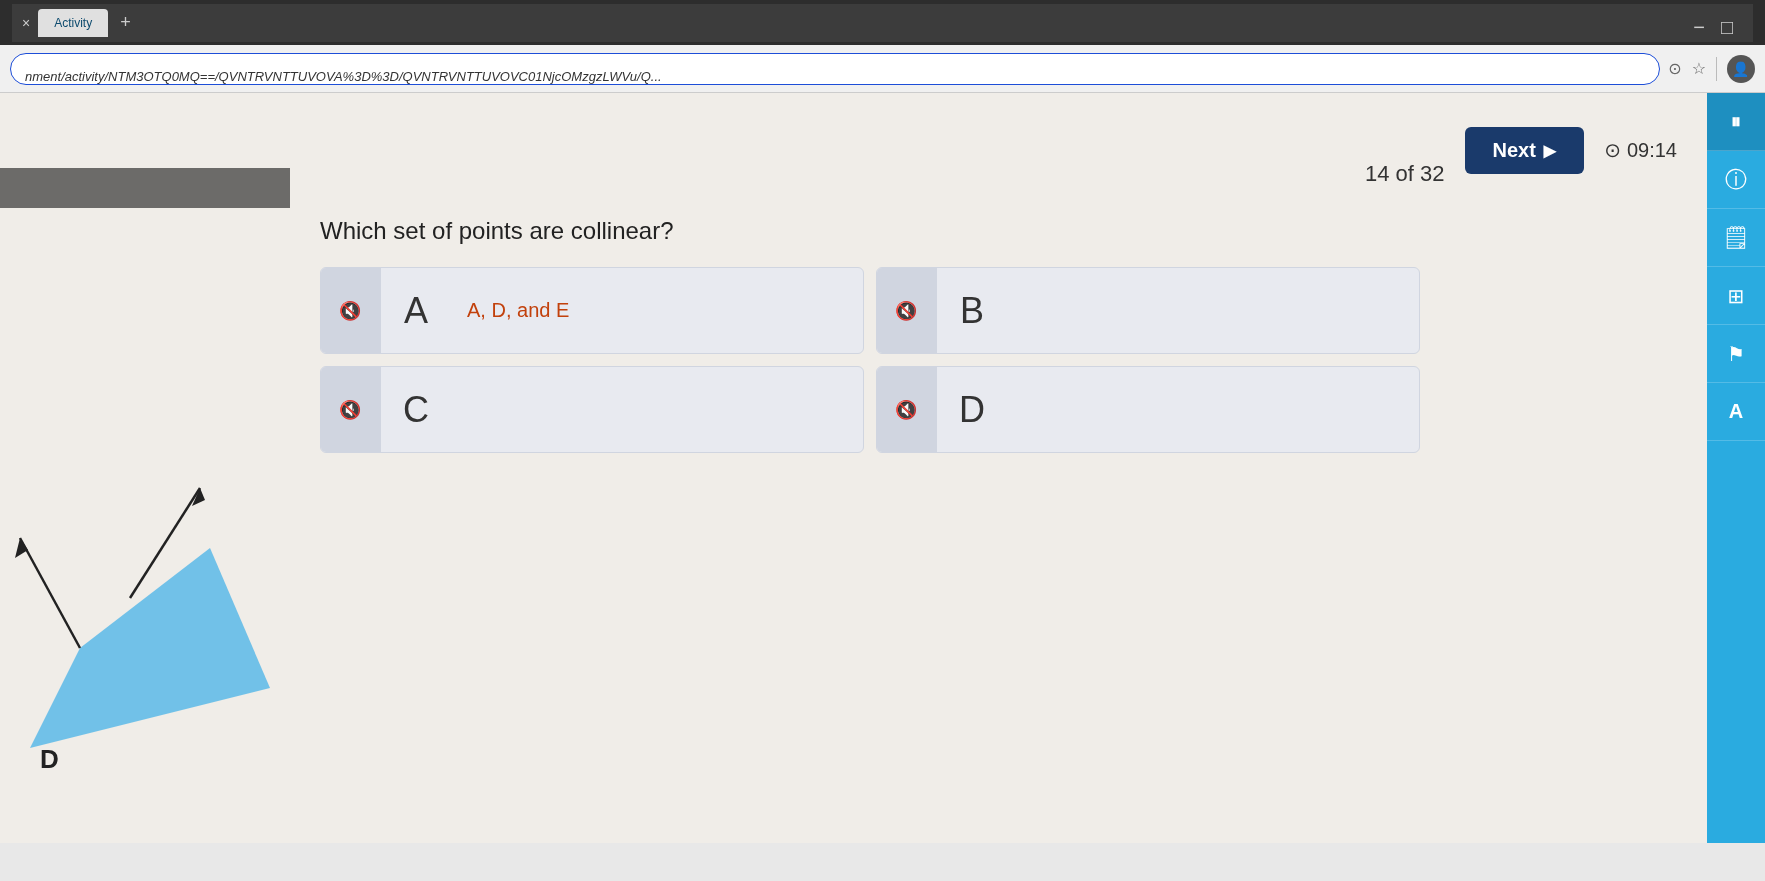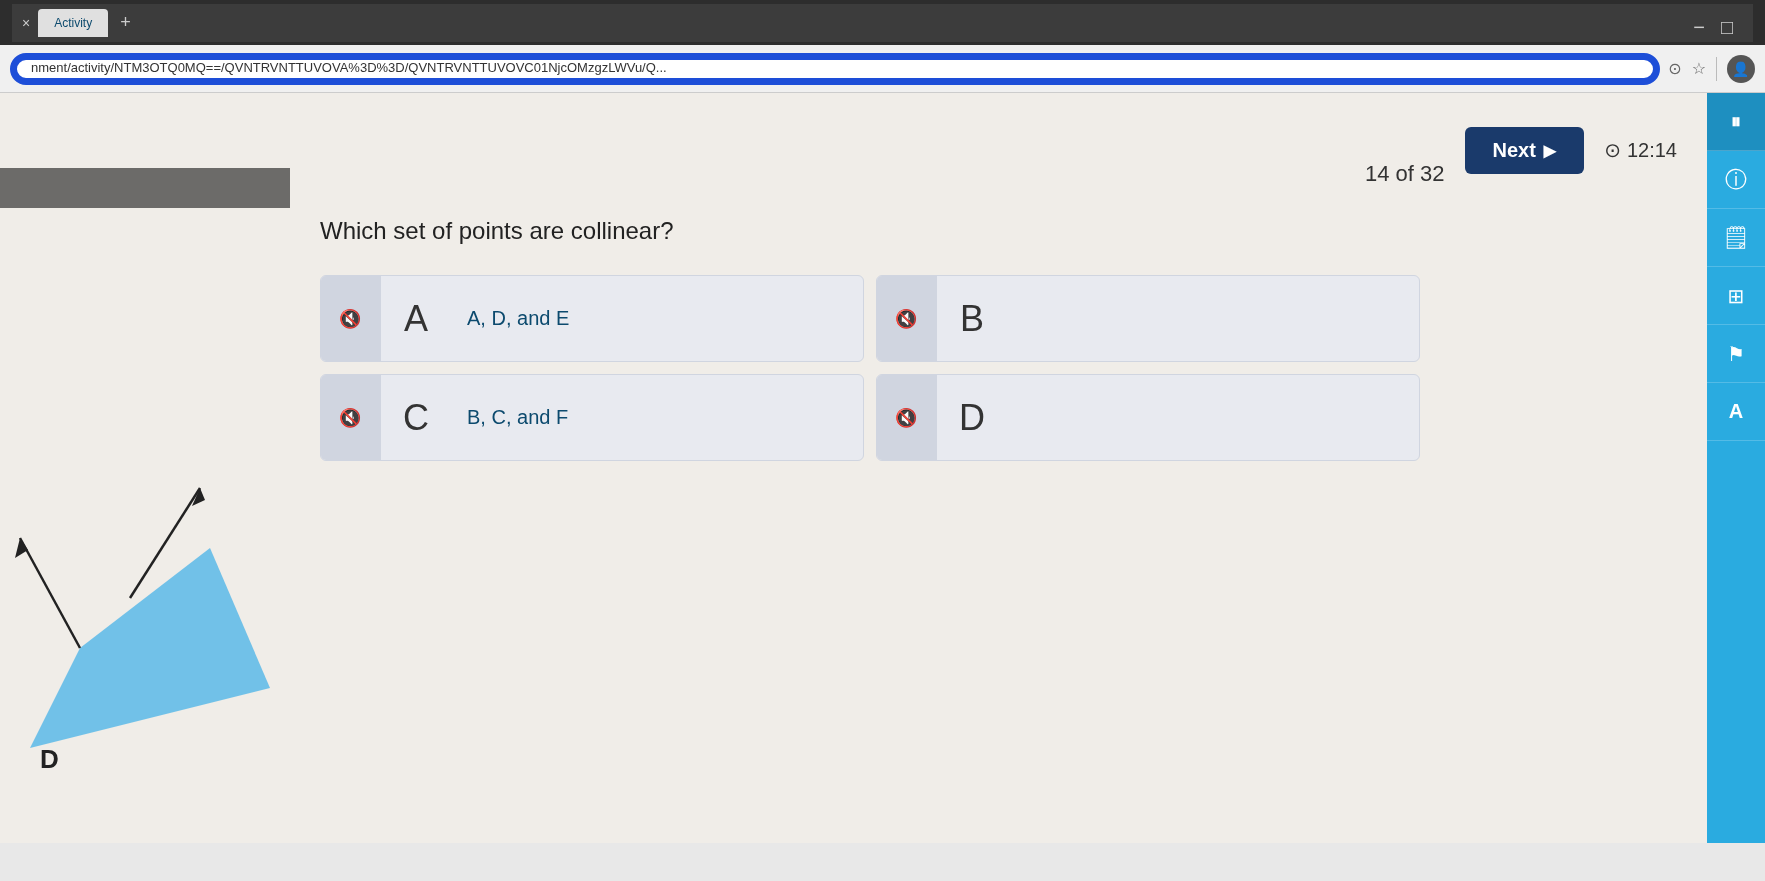--- a/index.html
+++ b/index.html
@@ -65,27 +65,28 @@
       align-items: center;
       padding: 0 10px;
       gap: 8px;
       border-bottom: 1px solid #ccc;
     }
 
     .address-bar {
       flex: 1;
       height: 32px;
       background: #fff;
-      border: 7px solid #1d4ed8;
+      border: 1px solid #1d4ed8;
       border-radius: 16px;
       display: flex;
-      align-items: flex-start;
+      align-items: flex-end;
       padding: 0 14px;
       font-size: 13px;
       color: #333;
+      font-style: italic;
     }
 
     .address-icons {
       display: flex;
       gap: 10px;
       align-items: center;
     }
 
     .addr-icon {
       color: #666;
@@ -202,21 +203,21 @@
     }
 
     .timer-icon {
       font-size: 20px;
     }
 
     
     .question-text {
       font-size: 24px;
       color: #222;
-      margin-bottom: 30px;
+      margin-bottom: 22px;
       font-weight: 400;
     }
 
     
     .answers-grid {
       display: grid;
       grid-template-columns: 1fr 1fr;
       gap: 12px;
       max-width: 1100px;
     }
@@ -254,21 +255,21 @@
       justify-content: center;
       font-size: 36px;
       font-weight: 500;
       color: #333;
       padding: 10px;
     }
 
     .answer-text-content {
       flex: 1;
       font-size: 20px;
-      color: #0c4a6e;
+      color: #c2410c;
       padding: 10px 16px;
     }
 
     
     .geo-canvas {
       position: absolute;
       bottom: 0;
       left: 0;
       width: 100%;
       height: 100%;
@@ -345,21 +346,21 @@
   <div class="content-area">
 
     <div class="top-controls">
       <span class="progress-text">14 of 32</span>
       <button class="next-btn">
         <span>Next</span>
         <span class="arrow">▶</span>
       </button>
       <div class="timer-display">
         <span class="timer-icon">⊙</span>
-        <span>12:14</span>
+        <span>09:14</span>
       </div>
     </div>
 
     <div class="question-text">Which set of points are collinear?</div>
 
     <div class="answers-grid">
 
       <div class="answer-option">
         <div class="sound-btn">
           <span style="font-size:18px;">🔇</span>
@@ -373,21 +374,20 @@
           <span style="font-size:18px;">🔇</span>
         </div>
         <div class="answer-letter">B</div>
       </div>
 
       <div class="answer-option">
         <div class="sound-btn">
           <span style="font-size:18px;">🔇</span>
         </div>
         <div class="answer-letter">C</div>
-        <div class="answer-text-content">B, C, and F</div>
       </div>
 
       <div class="answer-option">
         <div class="sound-btn">
           <span style="font-size:18px;">🔇</span>
         </div>
         <div class="answer-letter">D</div>
       </div>
 
     </div>

